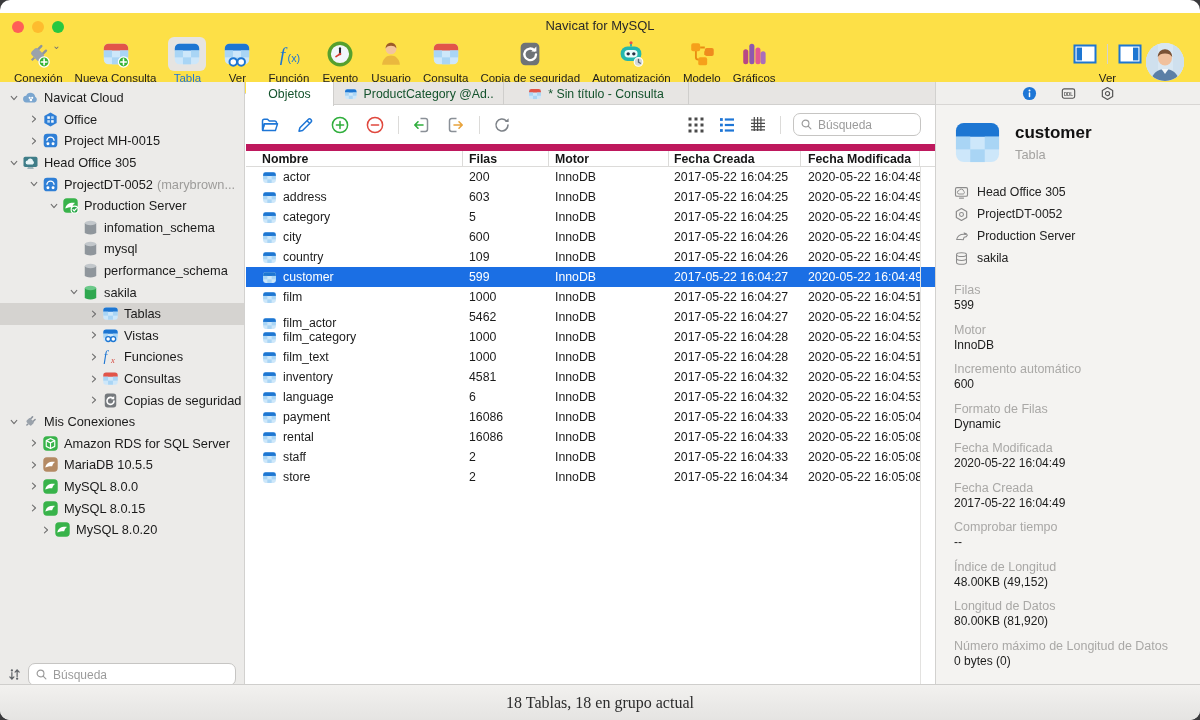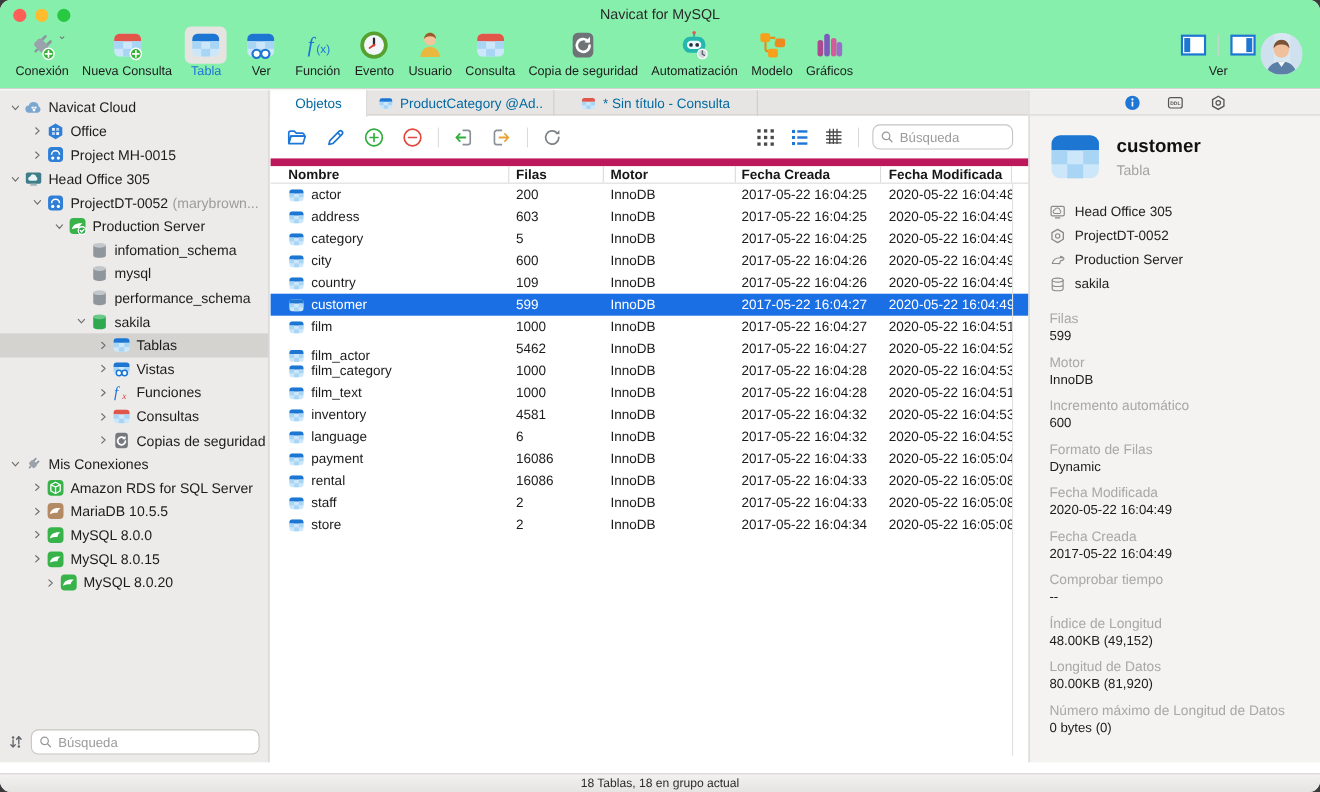--- a/index.html
+++ b/index.html
@@ -1,21 +1,21 @@
 <!DOCTYPE html>
 <html><head>
 <meta charset="utf-8">
 <style>
   * { margin:0; padding:0; box-sizing:border-box; }
   html,body { width:1200px; height:720px; background:#3a3a3c; font-family:"Liberation Sans",sans-serif; }
   svg { display:block; }
   .window { position:relative; width:1200px; height:720px; border-radius:10px; overflow:hidden; background:#fff; }
 
   
-  .chrome { position:absolute; top:0; left:0; right:0; height:81px; background:#86efac; border-bottom:1px solid #d4d2d0; }
+  .chrome { position:absolute; top:13px; left:0; right:0; height:81px; background:#fde047; border-bottom:1px solid #d4d2d0; }
   .traffic { position:absolute; top:8px; left:12px; display:flex; gap:8px; }
   .traffic span { width:12px; height:12px; border-radius:50%; }
   .tl-red{background:#ff5f57;} .tl-yellow{background:#febc2e;} .tl-green{background:#28c840;}
   .window-title { position:absolute; top:5px; left:0; right:0; text-align:center; font-size:13px; color:#2a2a2a; }
   .toolbar { position:absolute; top:22px; left:8px; right:0; height:58px; display:flex; align-items:flex-start; }
   .tb-item { display:flex; flex-direction:column; align-items:center; padding:2px 6px 0 6px; }
   .tb-iconbox { position:relative; width:38px; height:34px; display:flex; align-items:center; justify-content:center; border-radius:6px; }
   .tb-iconbox.active { background:#e6e4e1; }
   .tb-iconbox .ic { width:30px; height:30px; }
   .tb-label { font-size:11.5px; color:#1c1c1c; margin-top:1px; white-space:nowrap; }
@@ -40,21 +40,21 @@
   .sb-search-row { position:absolute; bottom:7px; left:7px; right:8px; display:flex; align-items:center; gap:6px; }
   .sb-sort { width:15px; height:15px; }
   .sb-search { position:relative; flex:1; }
   .sb-search input, .obj-search input { width:100%; height:23px; border:1px solid #c6c5c3; border-radius:7px; background:#fff; font-size:12px; color:#333; padding-left:24px; outline:none; font-family:"Liberation Sans",sans-serif; }
   .sb-search input::placeholder, .obj-search input::placeholder { color:#9b9b9b; }
   .mag { position:absolute; left:7px; top:5px; width:13px; height:13px; }
 
   
   .center { position:absolute; top:82px; left:246px; right:265px; bottom:27px; background:#fff; }
   .tabbar { position:relative; height:23px; background:#e7e5e3; border-bottom:1px solid #d1d0ce; display:flex; }
-  .tab { display:flex; align-items:center; justify-content:center; gap:6px; font-size:12.3px; color:#0369a1; border-right:1px solid #cfcecc; height:23px; padding:0 10px; }
+  .tab { display:flex; align-items:center; justify-content:center; gap:6px; font-size:12.3px; color:#14532d; border-right:1px solid #cfcecc; height:23px; padding:0 10px; }
   .tab.active { background:#fff; height:24px; border-right:1px solid #cfcecc; }
   .tab .tab-ic { width:14px; height:14px; }
   .objtoolbar { height:39px; display:flex; align-items:center; padding:0 14px; background:#fff; }
   .ot-btn { width:20px; height:20px; margin-right:15px; }
   .ot-sep { width:1px; height:18px; background:#dcdbd9; margin:0 12px 0 -2px; }
   .ot-spacer { flex:1; }
   .obj-search { position:relative; width:128px; margin-left:12px; }
   .grid-header { position:relative; height:23px; border-top:7px solid #be185d; border-bottom:1px solid #dcdbd9; display:flex; font-size:12.3px; font-weight:bold; color:#161616; align-items:center; }
   .gh-cell { height:100%; display:flex; align-items:center; border-right:1px solid #dcdbd9; }
   .grid-rows { position:relative; }
@@ -75,21 +75,21 @@
   .rp-subtitle { font-size:12.8px; color:#a3a2a0; margin-top:4px; }
   .rp-context { margin-top:15px; }
   .rp-ctx-row { height:22px; display:flex; align-items:center; gap:8px; font-size:12.3px; color:#222; }
   .rp-ctx-ic { width:15px; height:15px; flex:0 0 15px; }
   .rp-props { margin-top:13px; }
   .rp-prop { margin-bottom:8.5px; }
   .rp-prop-label { font-size:12.5px; color:#a9a8a6; line-height:16px; white-space:nowrap; overflow:hidden; }
   .rp-prop-value { font-size:12px; color:#1c1c1c; line-height:15px; }
 
   
-  .statusbar { position:absolute; bottom:0; left:0; right:0; height:17px; background:linear-gradient(#f2f1ef,#e5e4e2); border-top:1px solid #cfcecc; display:flex; align-items:center; justify-content:center; font-size:11px; color:#2c2c2c; }
+  .statusbar { position:absolute; bottom:0; left:0; right:0; height:36px; background:linear-gradient(#f2f1ef,#e5e4e2); border-top:1px solid #cfcecc; display:flex; align-items:center; justify-content:center; font-size:16px; color:#2c2c2c;font-family:Liberation Serif, serif; }
 </style>
 </head>
 <body>
 
 <div class="window">
 
   <div class="chrome">
     <div class="traffic">
       <span class="tl-red"></span>
       <span class="tl-yellow"></span>

